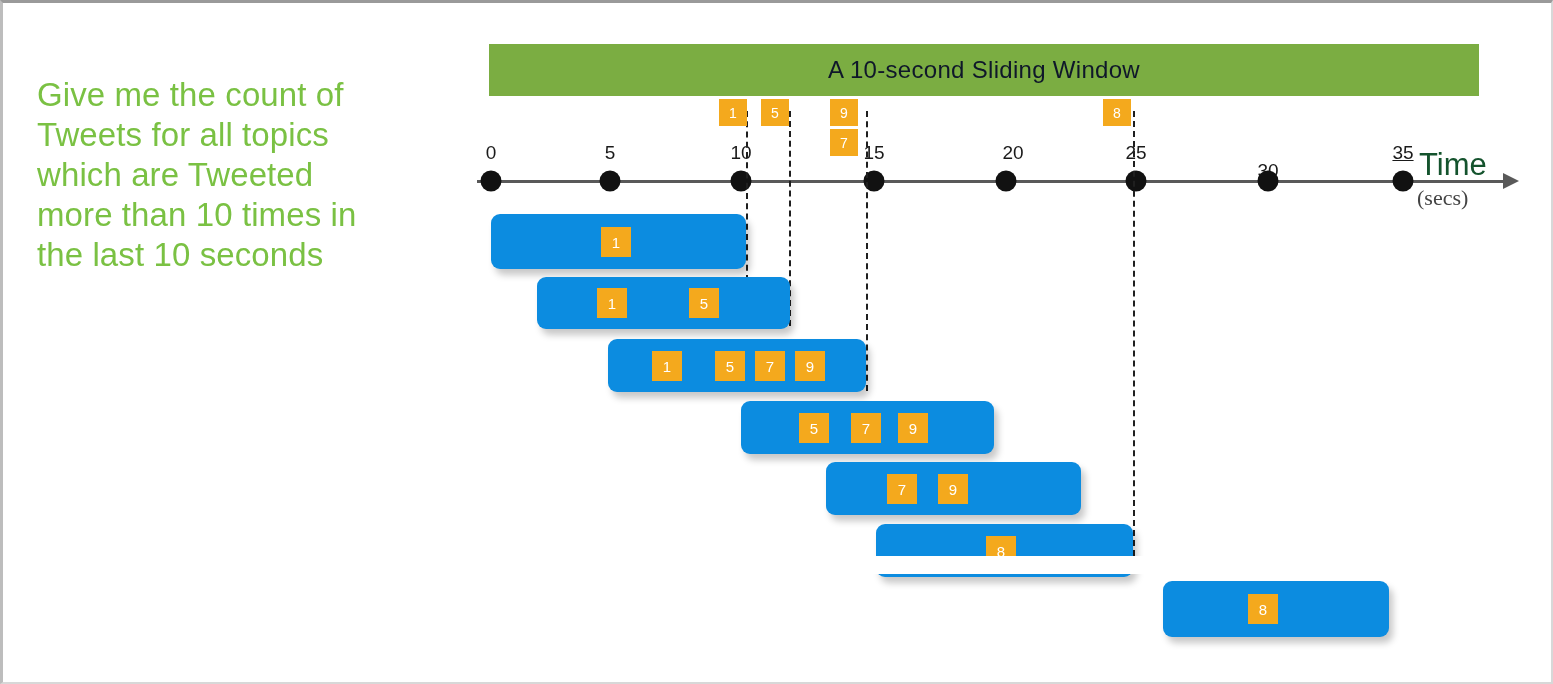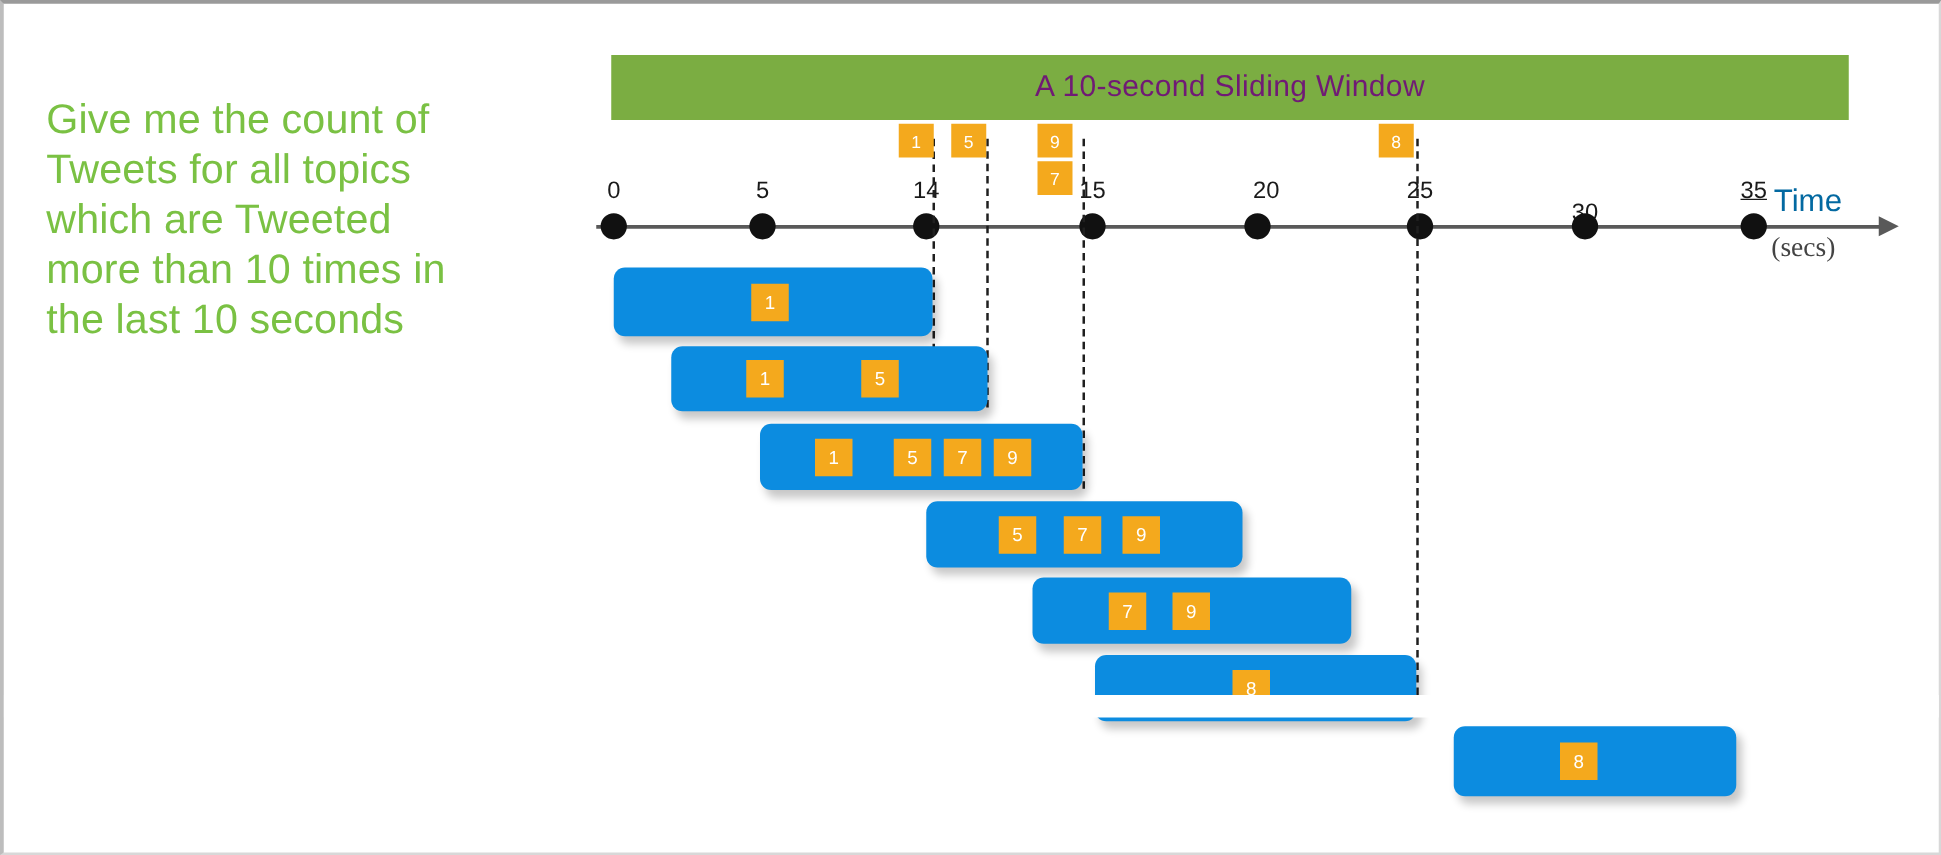--- a/index.html
+++ b/index.html
@@ -36,21 +36,21 @@
   }
 
   
   #window-banner {
     position: absolute;
     left: 486px;
     top: 41px;
     width: 990px;
     height: 52px;
     background: #7bad42;
-    color: #701a75;
+    color: #0f172a;
     display: flex;
     align-items: center;
     justify-content: center;
     font-size: 24px;
     letter-spacing: 0.3px;
     font-family: "Liberation Sans", sans-serif;
   }
 
   
   #axis-line {
@@ -83,22 +83,22 @@
     position: absolute;
     transform: translateX(-50%);
     font-size: 19px;
     color: #1a1a1a;
     font-family: "Liberation Sans", sans-serif;
   }
   #time-label {
     position: absolute;
     left: 1416px;
     top: 144px;
-    font-size: 25px;
-    color: #0369a1;
+    font-size: 31px;
+    color: #14532d;
     font-family: "Liberation Sans", sans-serif;
   }
   #time-units {
     position: absolute;
     left: 1414px;
     top: 182px;
     font-size: 22px;
     color: #444444;
     font-family: Liberation Serif, serif;
   }
@@ -170,21 +170,21 @@
   </div>
 
   <div id="axis-line"></div>
   <div id="axis-arrow"></div>
 
   <div id="axis-ticks">
       <div class="tick-label" style="left: 488px; top: 139px;">0</div>
       <div class="tick-dot" style="left: 488px; top: 178px;"></div>
       <div class="tick-label" style="left: 607px; top: 139px;">5</div>
       <div class="tick-dot" style="left: 607px; top: 178px;"></div>
-      <div class="tick-label" style="left: 738px; top: 139px;">14</div>
+      <div class="tick-label" style="left: 738px; top: 139px;">10</div>
       <div class="tick-dot" style="left: 738px; top: 178px;"></div>
       <div class="tick-label" style="left: 871px; top: 139px; text-align: right;">15</div>
       <div class="tick-dot" style="left: 871px; top: 178px;"></div>
       <div class="tick-label" style="left: 1010px; top: 139px;">20</div>
       <div class="tick-dot" style="left: 1003px; top: 178px;"></div>
       <div class="tick-label" style="left: 1133px; top: 139px;">25</div>
       <div class="tick-dot" style="left: 1133px; top: 178px;"></div>
       <div class="tick-label" style="left: 1265px; top: 139px; margin-top: 18px;">30</div>
       <div class="tick-dot" style="left: 1265px; top: 178px;"></div>
       <div class="tick-label" style="left: 1400px; top: 139px; text-decoration: underline;">35</div>

